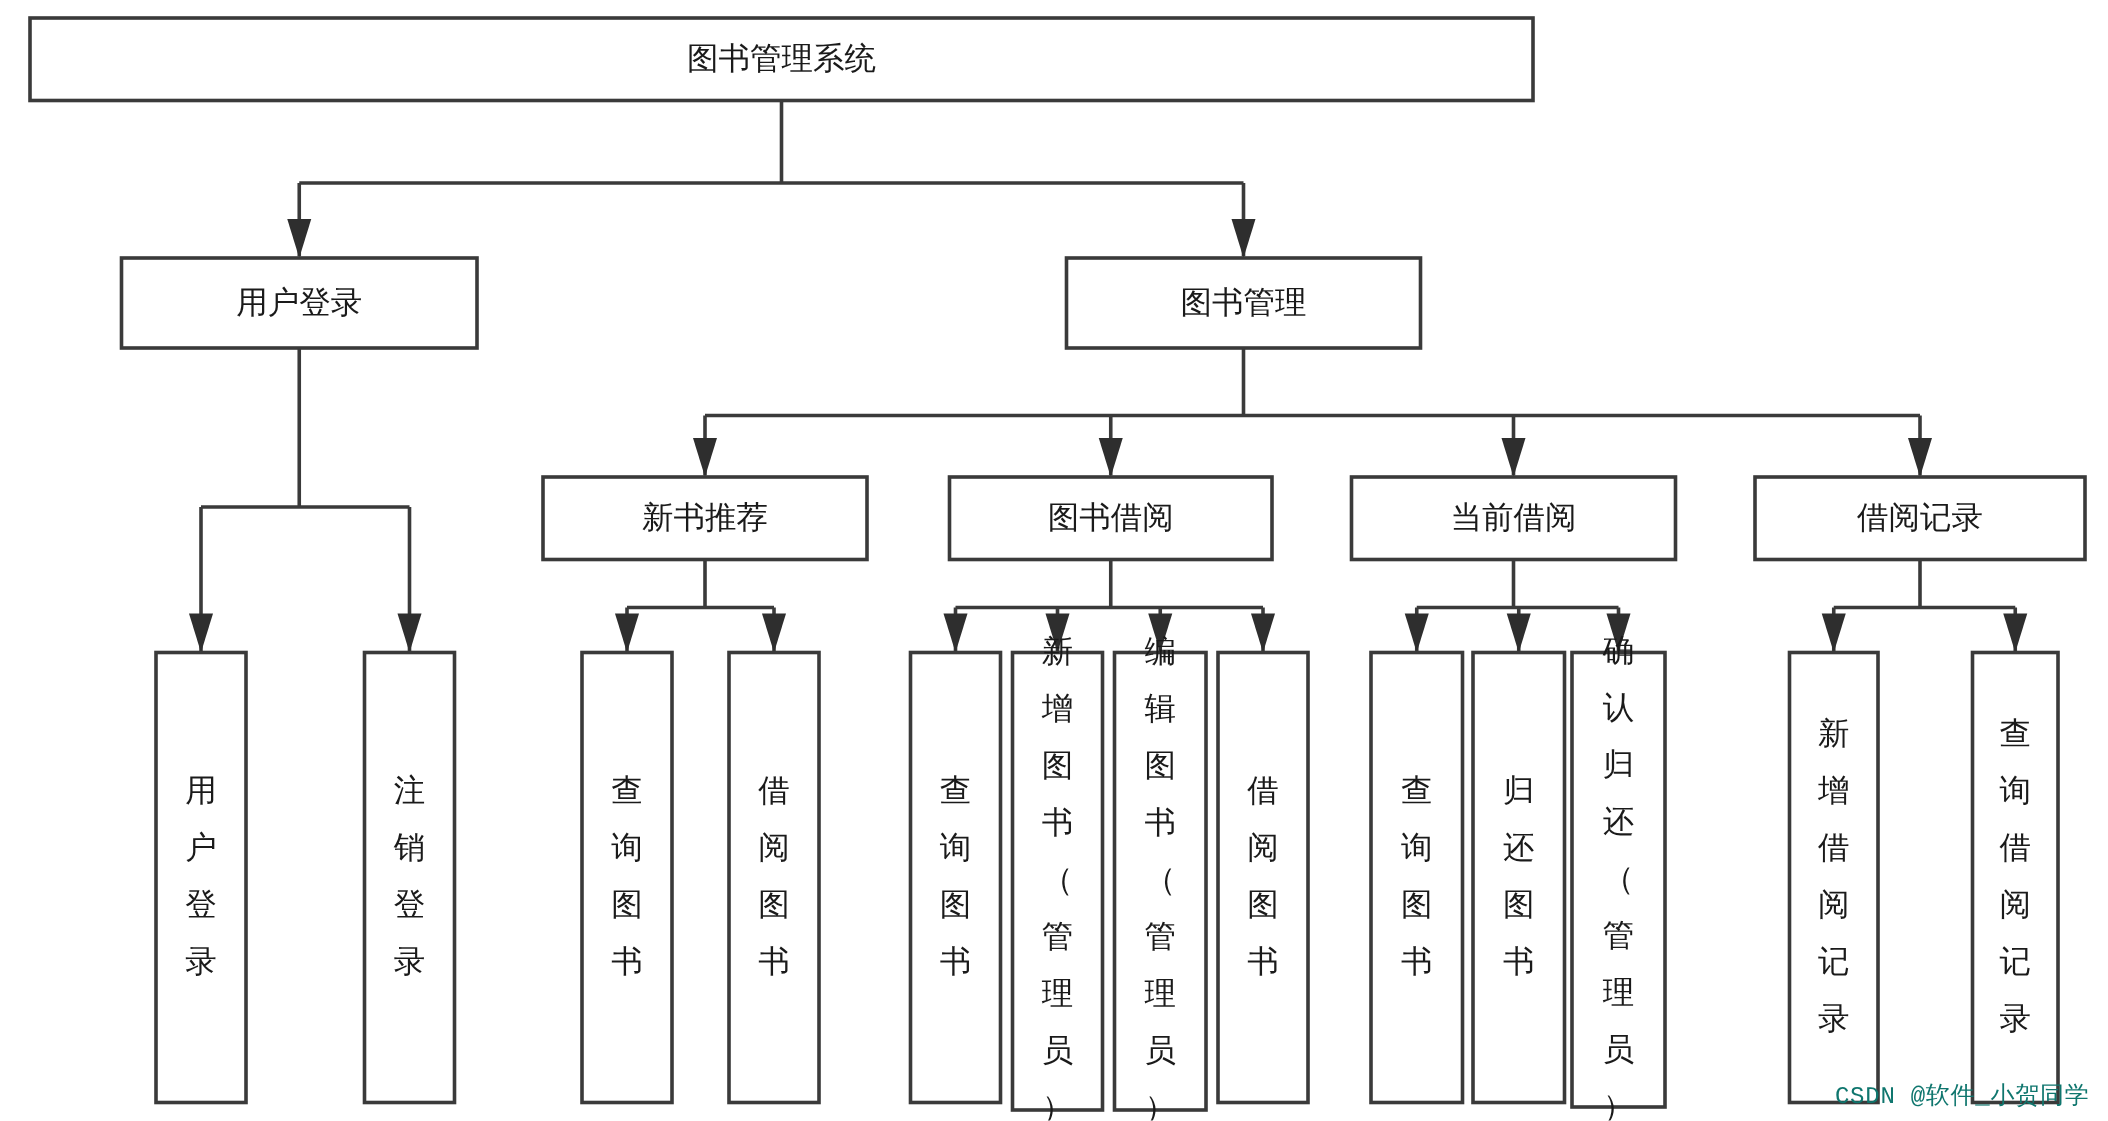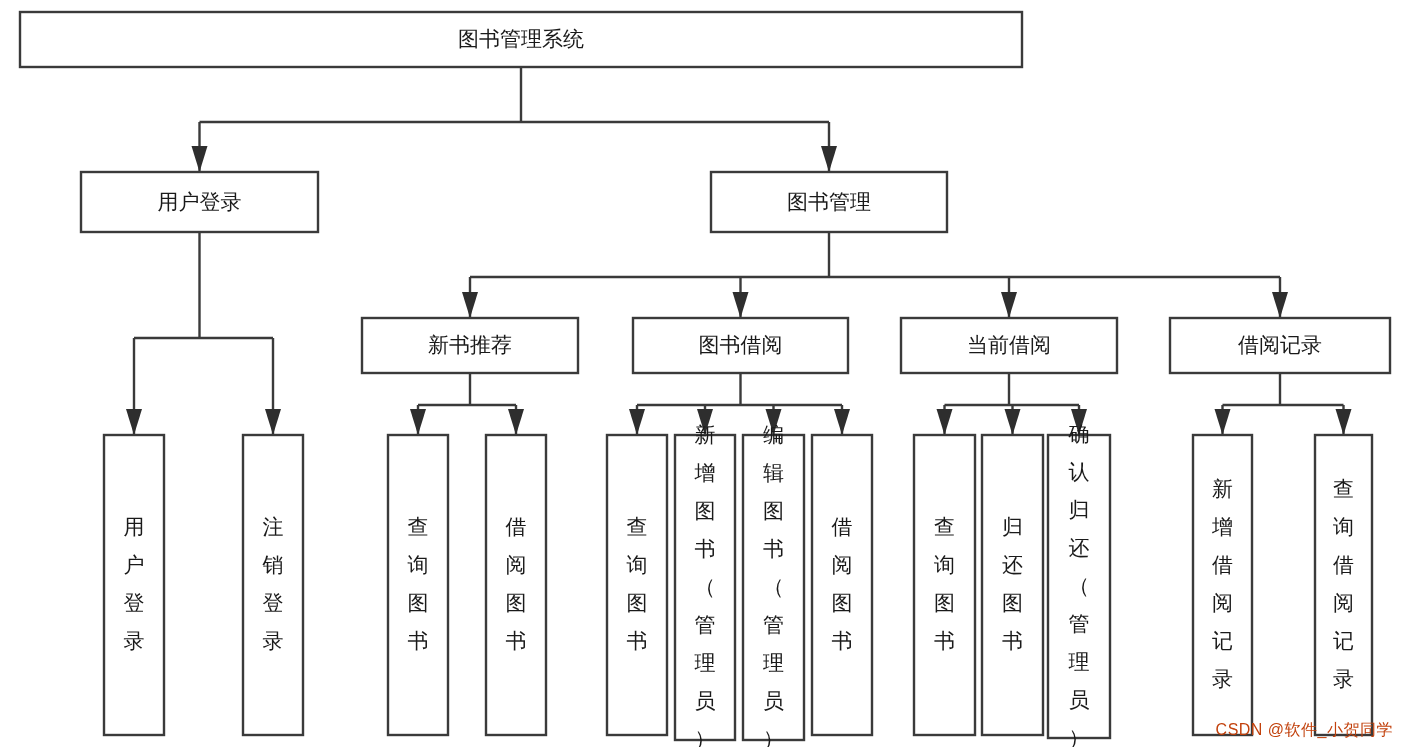--- a/index.html
+++ b/index.html
@@ -54,23 +54,23 @@
   .node-label-v {
     font-family: "Liberation Sans", "DejaVu Sans", sans-serif;
     font-size: 21px;
     fill: #1a1a1a;
     text-anchor: middle;
   }
   .watermark {
     position: absolute;
     right: 12px;
     bottom: 6px;
-    font-family: Liberation Sans, sans-serif;
+    font-family: Liberation Mono, monospace;
     font-size: 16px;
-    color: #c2410c;
+    color: #0f766e;
     letter-spacing: 0.5px;
     user-select: none;
     white-space: nowrap;
   }
 </style>
 </head>
 <body>
 
 <div id="diagram-root">
   <svg id="diagram-svg" viewBox="0 0 1405 747">

